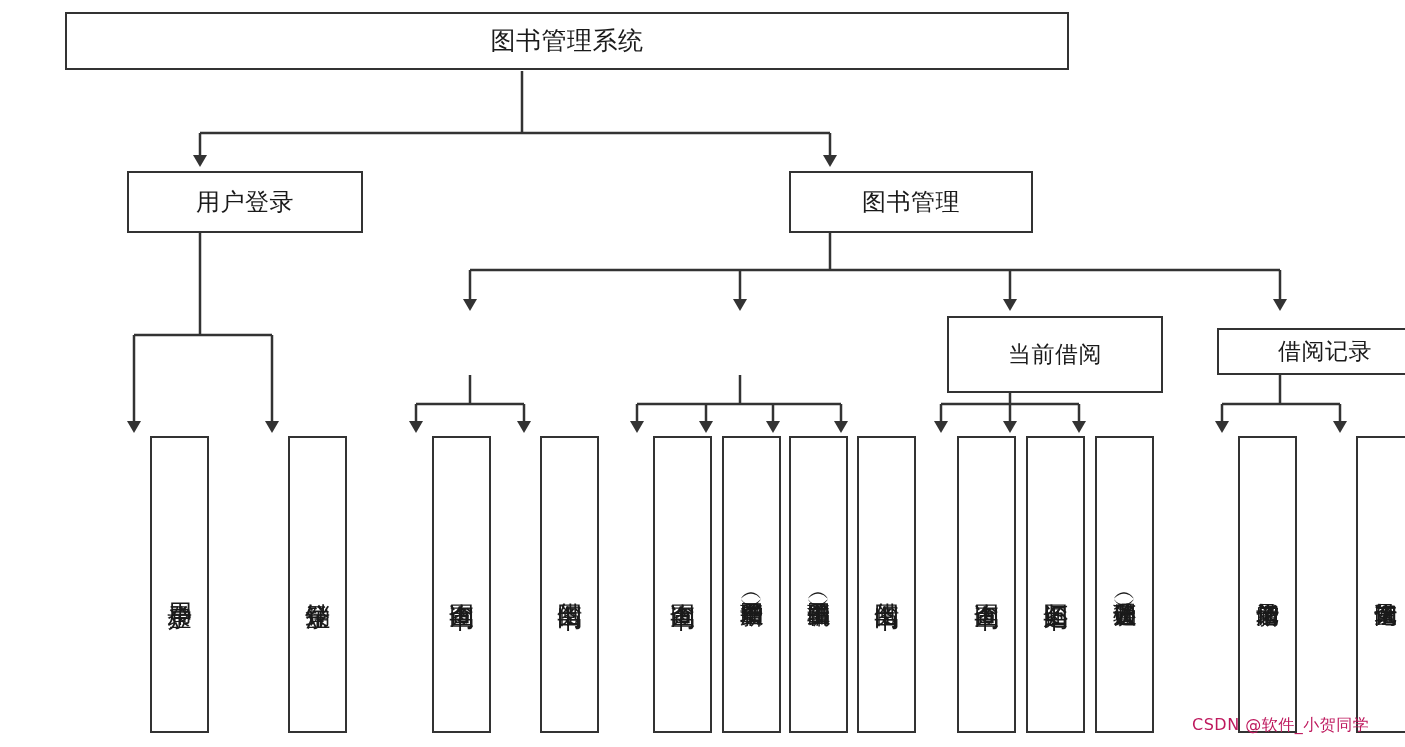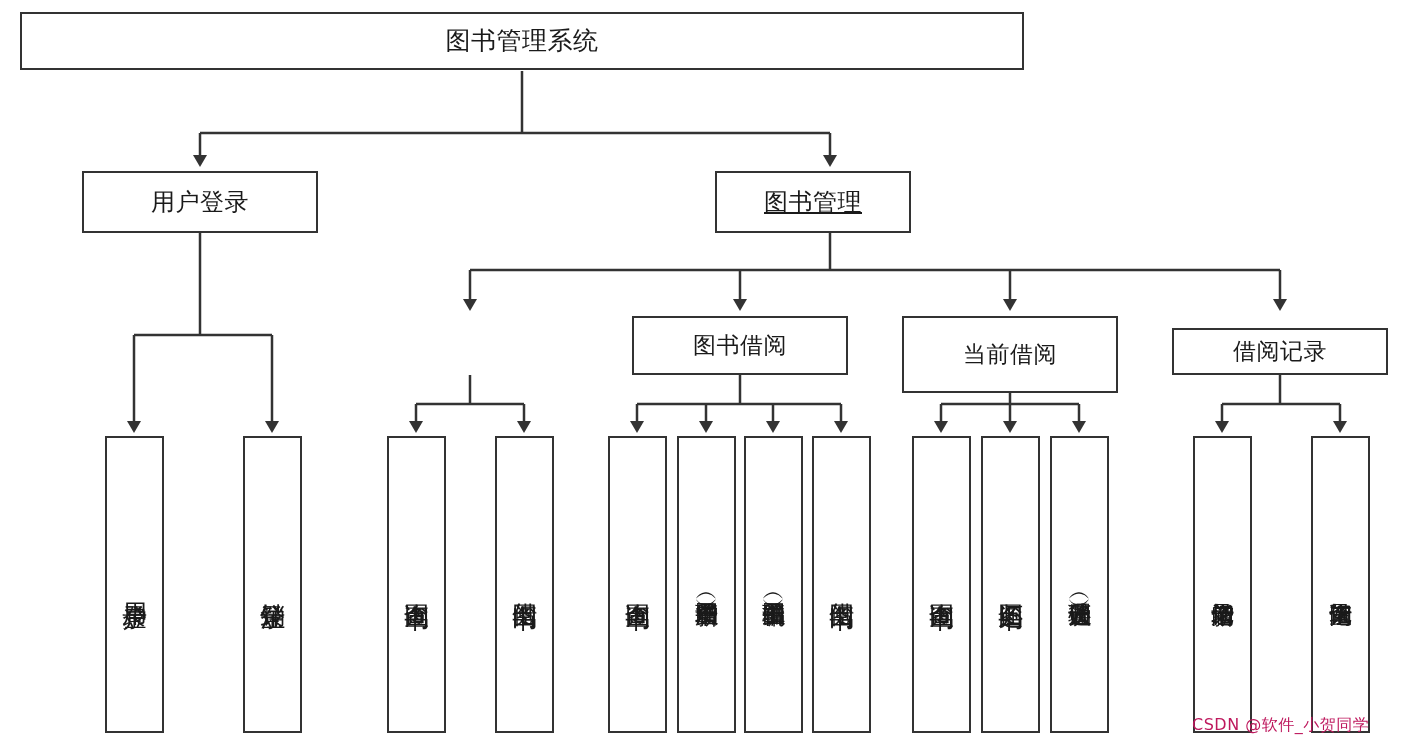--- a/index.html
+++ b/index.html
@@ -28,20 +28,21 @@
   .node {
     position: absolute;
     box-sizing: border-box;
     background: #ffffff;
     border: 2.5px solid #333333;
     display: flex;
     align-items: center;
     justify-content: center;
     text-align: center;
     color: #1a1a1a;
+    margin-left: 45px;
   }
   .node .lbl {
     display: block;
     line-height: 1.18;
     letter-spacing: 0.5px;
   }
   .node.root .lbl { font-size: 25px; }
   .node.lvl1 .lbl { font-size: 24px; }
   .node.lvl2 .lbl { font-size: 23px; }
   .node.leaf {
@@ -123,27 +124,24 @@
     </g>
   </svg>
 
   <div class="node root" style="left:20px; top:12px; width:1004px; height:58px;">
     <span class="lbl">图书管理系统</span>
   </div>
 
   <div class="node lvl1" style="left:82px; top:171px; width:236px; height:62px;">
     <span class="lbl">用户登录</span>
   </div>
-  <div class="node lvl1" style="left:715px; top:171px; width:196px; height:62px;text-decoration:underline;">
+  <div class="node lvl1" style="left:744px; top:171px; width:244px; height:62px;">
     <span class="lbl">图书管理</span>
   </div>
 
-  <div class="node lvl2" style="left:632px; top:316px; width:216px; height:59px;">
-    <span class="lbl">图书借阅</span>
-  </div>
   <div class="node lvl2" style="left:902px; top:316px; width:216px; height:77px;">
     <span class="lbl">当前借阅</span>
   </div>
   <div class="node lvl2" style="left:1172px; top:328px; width:216px; height:47px;">
     <span class="lbl">借阅记录</span>
   </div>
 
   <div class="node leaf" style="left:105px; top:436px; width:59px; height:297px;">
     <span class="lbl">用户登录</span>
   </div>

